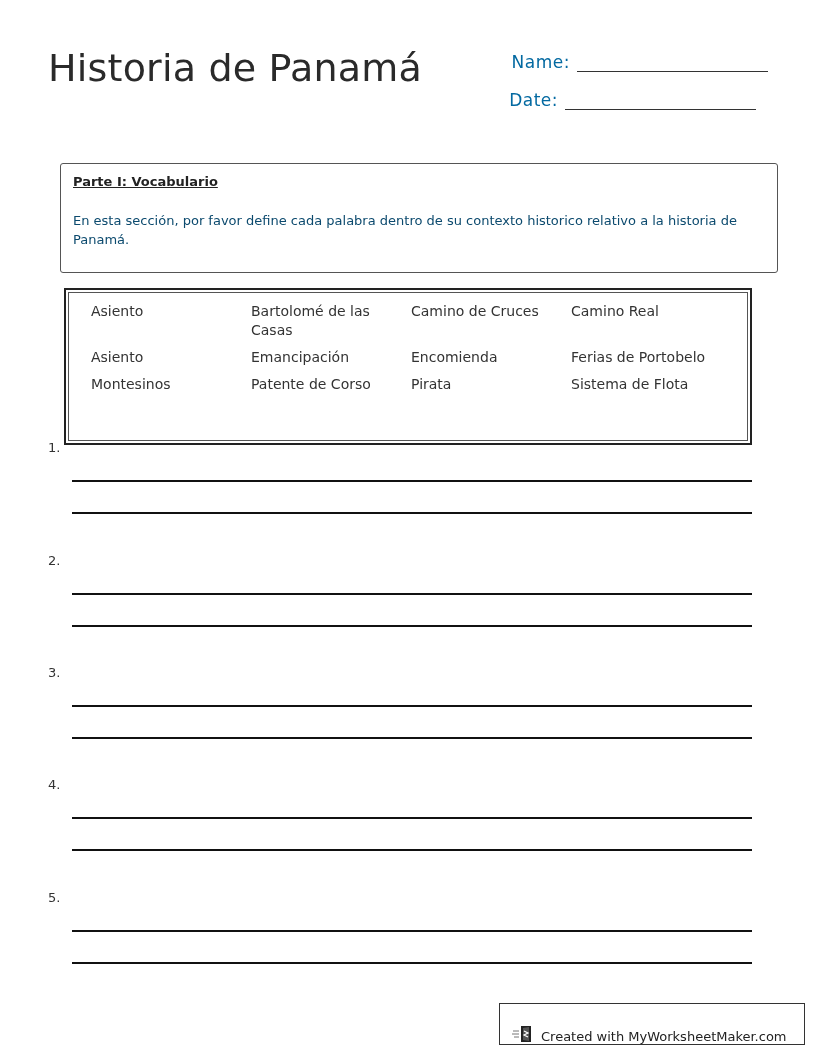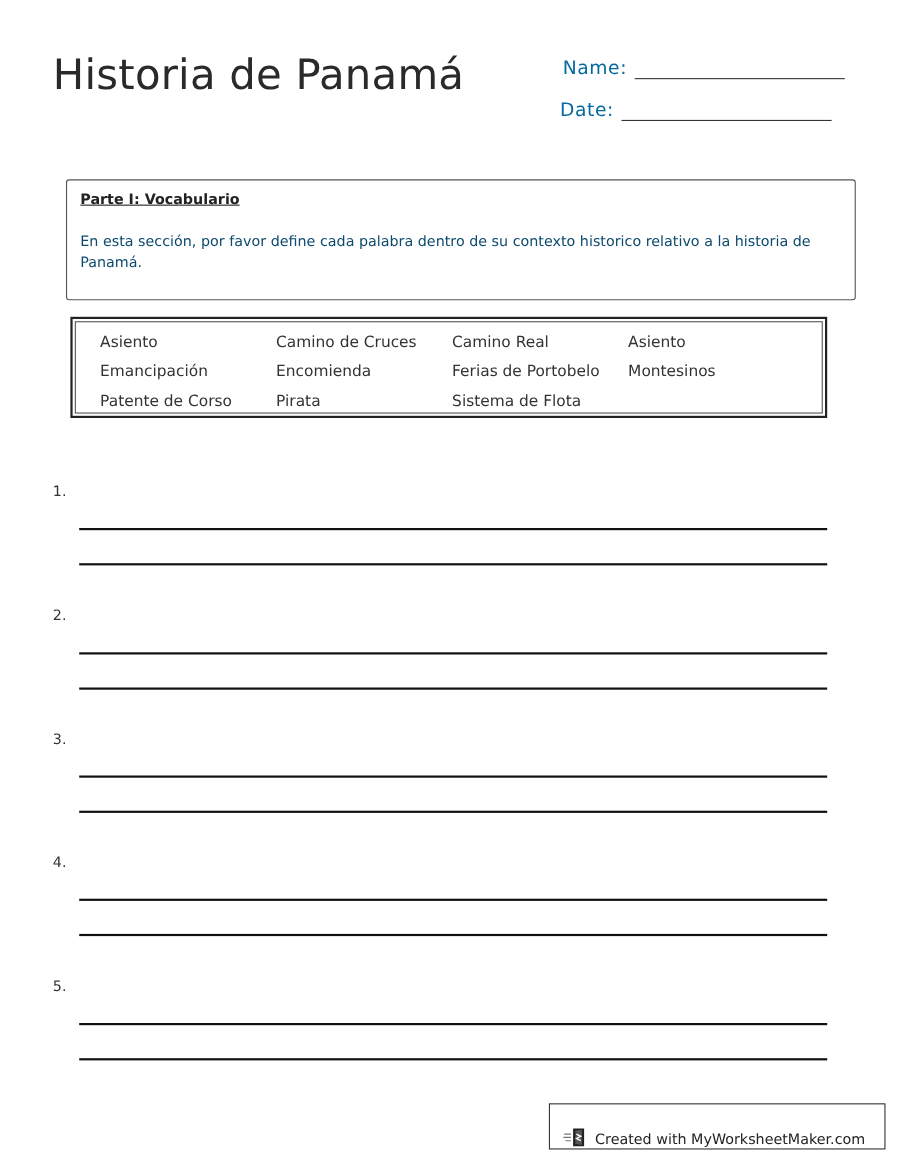--- a/index.html
+++ b/index.html
@@ -15,21 +15,21 @@
   .field-name { left: 490px; top: 52px; }
   .field-date { left: 478px; top: 90px; justify-content: flex-end; }
 
   .instr-box { position: absolute; left: 48px; top: 163px; width: 718px; height: 110px;
                border: 1px solid #555; border-radius: 3px; box-sizing: border-box; margin-left: 12px; }
   .instr-title { position: absolute; left: 12px; top: 10px; font-size: 13px; font-weight: bold;
                  text-decoration: underline; color: #222; }
   .instr-text { position: absolute; left: 12px; top: 47px; width: 690px; font-size: 13px;
                 line-height: 19px; color: #0c4a6e; }
 
-  .word-bank { position: absolute; left: 64px; top: 288px; width: 688px; height: 92px;
+  .word-bank { position: absolute; left: 64px; top: 288px; width: 688px; height: 157px;
                border: 3px double #333; border-width: 4px; box-sizing: border-box;
                outline: 0; }
   .word-bank-inner { position: absolute; left: 2px; top: 2px; right: 2px; bottom: 2px;
                      border: 1px solid #555; }
   .wb-grid { position: absolute; left: 25px; top: 12px; display: grid;
              grid-template-columns: 160px 160px 160px 170px; row-gap: 8px; }
   .wb-word { font-size: 14px; color: #333; line-height: 19px; }
 
   .question { position: absolute; left: 0; width: 816px; height: 100px; }
   .q-num { position: absolute; left: 48px; top: 0; font-size: 13px; color: #333; }
@@ -58,20 +58,21 @@
 
 <div class="instr-box">
   <div class="instr-title">Parte I: Vocabulario</div>
   <div class="instr-text">En esta sección, por favor define cada palabra dentro de su contexto historico relativo a la historia de Panamá.</div>
 </div>
 
 <div class="word-bank" style="border:2px solid #222;">
   <div class="word-bank-inner"></div>
   <div class="wb-grid">
     <div class="wb-word">Asiento</div>
+    <div class="wb-word" style="width:130px">Bartolomé de las Casas</div>
     <div class="wb-word">Camino de Cruces</div>
     <div class="wb-word">Camino Real</div>
     <div class="wb-word">Asiento</div>
     <div class="wb-word">Emancipación</div>
     <div class="wb-word">Encomienda</div>
     <div class="wb-word">Ferias de Portobelo</div>
     <div class="wb-word">Montesinos</div>
     <div class="wb-word">Patente de Corso</div>
     <div class="wb-word">Pirata</div>
     <div class="wb-word">Sistema de Flota</div>

